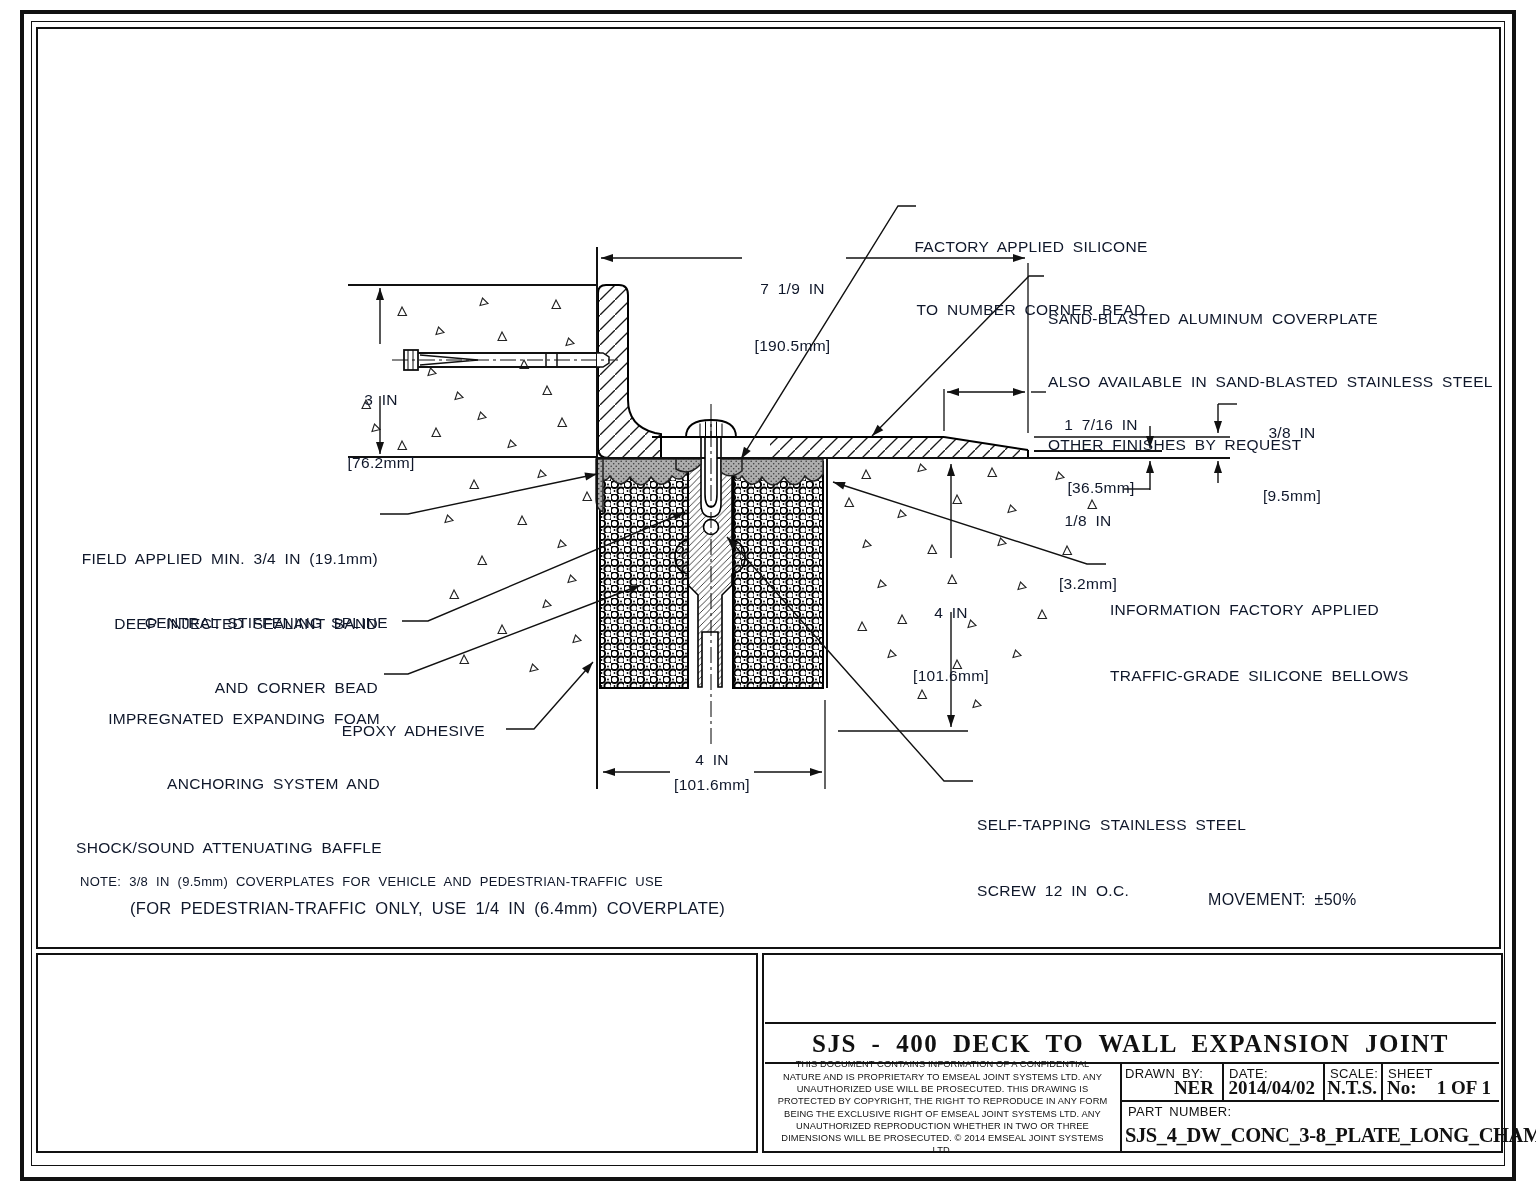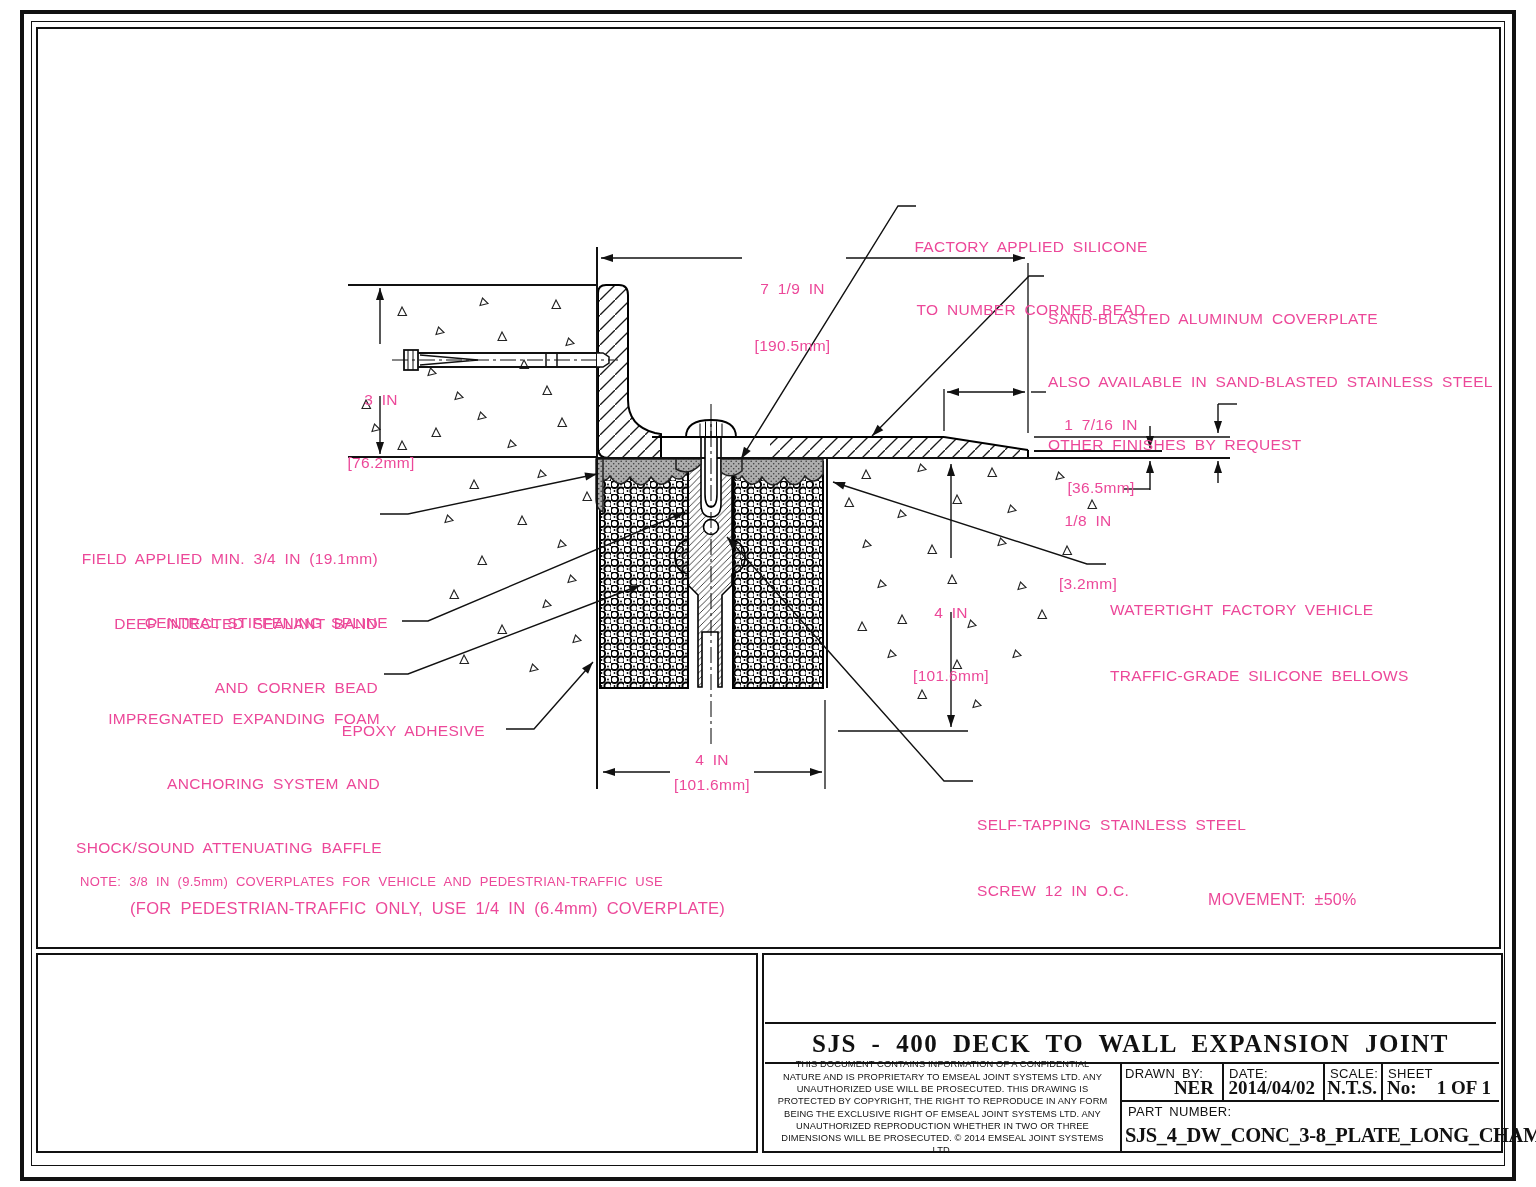--- a/index.html
+++ b/index.html
@@ -4,21 +4,21 @@
 <style>
   html,body{margin:0;padding:0;background:#e8e8e8;}
   .page{position:relative;width:1536px;height:1187px;background:#ffffff;overflow:hidden;
         font-family:"Liberation Sans",sans-serif;color:#111;}
   .border-outer{position:absolute;left:20px;top:10px;width:1488px;height:1163px;border:4px solid #111;}
   .border-inner{position:absolute;left:31px;top:21px;width:1472px;height:1143px;border:1.5px solid #111;}
   .draw-box{position:absolute;left:36px;top:27px;width:1461px;height:918px;border:2px solid #111;}
   .bl-box{position:absolute;left:36px;top:953px;width:718px;height:196px;border:2.5px solid #111;background:#fff;}
   .tb-box{position:absolute;left:762px;top:953px;width:737px;height:196px;border:2.5px solid #111;background:#fff;}
 
-  .cad{position:absolute;font-size:15.5px;line-height:21px;letter-spacing:.3px;word-spacing:4px;white-space:pre;color:#ec4899;}
+  .cad{position:absolute;font-size:15.5px;line-height:21px;letter-spacing:.3px;word-spacing:4px;white-space:pre;color:#0f172a;}
   .c{text-align:center}.r{text-align:right}.l{text-align:left}
 
   svg{position:absolute;left:0;top:0;}
 
   
   .hatband{position:absolute;left:765px;top:956px;width:731px;height:66px;
      background:repeating-linear-gradient(135deg,#1a1a1a 0px,#1a1a1a 2.6px,#fff 2.6px,#fff 8.2px);}
   .hatband-inner{position:absolute;left:36px;top:8px;width:655px;height:46px;background:#fff;border:2px solid #111;
      display:flex;align-items:center;justify-content:center;}
   .tb-company{font-family:"Liberation Serif",serif;font-weight:bold;font-size:37px;letter-spacing:7px;word-spacing:12px;white-space:pre;}
@@ -230,20 +230,24 @@
     <div>[190.5mm]</div>
   </div>
   <div class="cad c" style="left:316px;top:347px;width:130px;">
     <div>3 IN</div>
     <div>[76.2mm]</div>
   </div>
   <div class="cad c" style="left:1045px;top:372px;width:112px;">
     <div>1 7/16 IN</div>
     <div>[36.5mm]</div>
   </div>
+  <div class="cad c" style="left:1240px;top:380px;width:104px;">
+    <div>3/8 IN</div>
+    <div>[9.5mm]</div>
+  </div>
   <div class="cad c" style="left:1038px;top:468px;width:100px;">
     <div>1/8 IN</div>
     <div>[3.2mm]</div>
   </div>
   <div class="cad c" style="left:876px;top:560px;width:150px;">
     <div>4 IN</div>
     <div>[101.6mm]</div>
   </div>
   <div class="cad c" style="left:637px;top:749px;width:150px;">4 IN</div>
   <div class="cad c" style="left:637px;top:774px;width:150px;">[101.6mm]</div>
@@ -263,21 +267,21 @@
     <div>AND CORNER BEAD</div>
   </div>
   <div class="cad r" style="left:136px;top:612px;width:252px;">CENTRAL STIFFENING SPLINE</div>
   <div class="cad r" style="left:76px;top:665px;width:304px;line-height:21.5px;">
     <div>IMPREGNATED EXPANDING FOAM</div>
     <div>ANCHORING SYSTEM AND</div>
     <div>SHOCK/SOUND ATTENUATING BAFFLE</div>
   </div>
   <div class="cad r" style="left:283px;top:720px;width:202px;">EPOXY ADHESIVE</div>
   <div class="cad l" style="left:1110px;top:555px;width:310px;line-height:22px;">
-    <div>WATERTIGHT FACTORY VEHICLE</div>
+    <div>INFORMATION FACTORY APPLIED</div>
     <div>TRAFFIC-GRADE SILICONE BELLOWS</div>
   </div>
   <div class="cad l" style="left:977px;top:770px;width:280px;line-height:22px;">
     <div>SELF-TAPPING STAINLESS STEEL</div>
     <div>SCREW 12 IN O.C.</div>
   </div>
 
   <div class="cad l" style="left:80px;top:871px;width:710px;font-size:13px;">NOTE: 3/8 IN (9.5mm) COVERPLATES FOR VEHICLE AND PEDESTRIAN-TRAFFIC USE</div>
   <div class="cad l" style="left:130px;top:898px;width:660px;font-size:16.5px;">(FOR PEDESTRIAN-TRAFFIC ONLY, USE 1/4 IN (6.4mm) COVERPLATE)</div>
 

